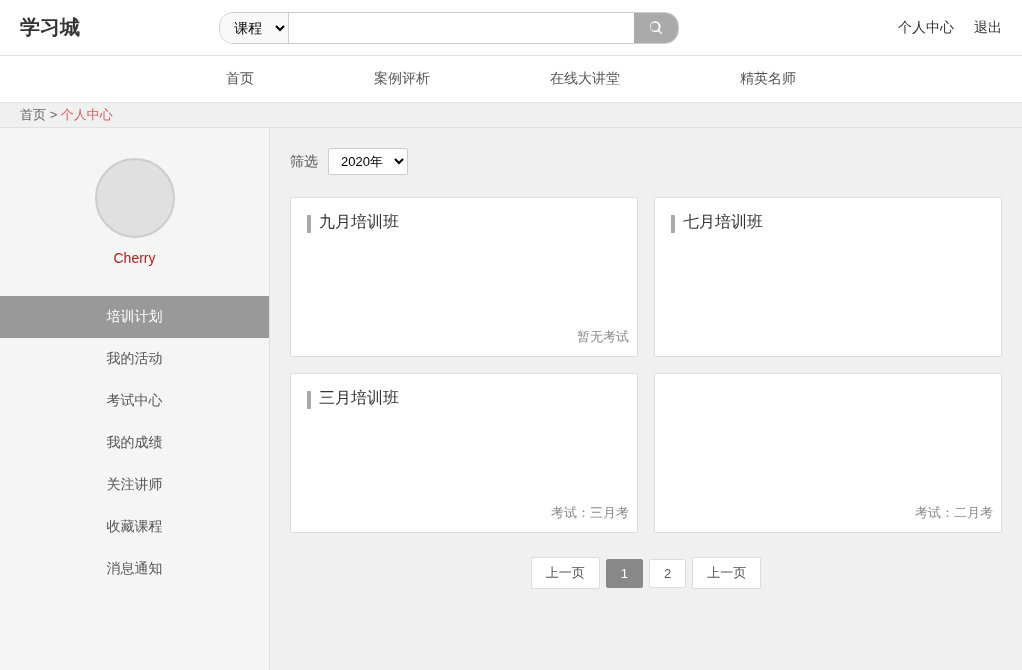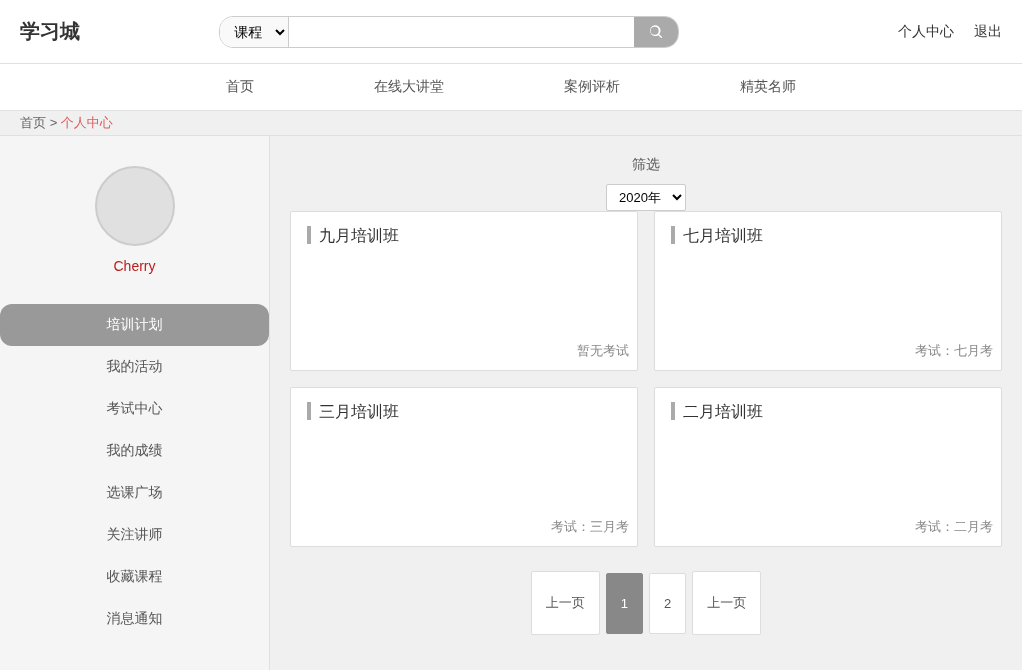--- a/index.html
+++ b/index.html
@@ -1,19 +1,19 @@
 <!DOCTYPE html>
 <html><head>
   <meta charset="utf-8">
   <style>
     * { box-sizing: border-box; margin: 0; padding: 0; }
     body { font-family: "Microsoft YaHei", "PingFang SC", sans-serif; background: #f0f0f0; font-size: 14px; color: #333; width: 1022px; min-height: 670px; }
 
     
-    .header { background: #fff; height: 64px; display: flex; align-items: center; padding: 0 20px; border-bottom: 1px solid #e0e0e0; }
+    .header { background: #fff; height: 56px; display: flex; align-items: center; padding: 0 20px; border-bottom: 1px solid #e0e0e0; }
     .header-logo { font-size: 20px; font-weight: bold; color: #333; flex: 0 0 auto; margin-right: 30px; }
     .header-search { display: flex; align-items: center; flex: 1; max-width: 460px; margin: 0 auto; border: 1px solid #ccc; border-radius: 14px; overflow: hidden; }
     .search-select { border: none; outline: none; background: #f9f9f9; padding: 6px 10px; border-right: 1px solid #ccc; font-size: 14px; cursor: pointer; }
     .search-input { border: none; outline: none; flex: 1; padding: 6px 10px; font-size: 14px; }
     .search-btn { background: #aaa; border: none; padding: 7px 14px; cursor: pointer; display: flex; align-items: center; justify-content: center; }
     .search-btn svg { width: 16px; height: 16px; fill: #fff; }
     .header-actions { margin-left: auto; display: flex; align-items: center; gap: 20px; }
     .header-action-link { color: #333; text-decoration: none; font-size: 14px; cursor: pointer; }
 
     
@@ -28,40 +28,40 @@
     
     .main { display: flex; min-height: 560px; }
 
     
     .sidebar { width: 270px; background: #f5f5f5; flex-shrink: 0; border-right: 1px solid #e0e0e0; padding-bottom: 20px; }
     .sidebar-profile { display: flex; flex-direction: column; align-items: center; padding: 30px 20px 20px; }
     .avatar { width: 80px; height: 80px; border-radius: 50%; background: #e0e0e0; border: 2px solid #ccc; }
     .username { margin-top: 12px; font-size: 14px; color: #b91c1c; }
     .sidebar-menu { margin-top: 10px; }
     .sidebar-menu-item { padding: 12px 20px; text-align: center; font-size: 14px; color: #555; cursor: pointer; }
-    .sidebar-menu-item.active { background: #999; color: #fff; border-radius: 12px; }
+    .sidebar-menu-item.active { background: #999; color: #fff; }
 
     
     .content { flex: 1; padding: 20px; }
-    .filter-bar { display: flex; align-items: center; gap: 10px; margin-bottom: 0; flex-direction: column; }
+    .filter-bar { display: flex; align-items: center; gap: 10px; margin-bottom: 22px; }
     .filter-label { font-size: 14px; color: #555; }
     .filter-select { border: 1px solid #ccc; background: #fff; padding: 4px 8px; font-size: 13px; cursor: pointer; border-radius: 2px; text-align: right; }
 
     
     .cards-grid { display: grid; grid-template-columns: 1fr 1fr; gap: 16px; }
     .card { background: #fff; border: 1px solid #ddd; border-radius: 2px; padding: 0; display: flex; flex-direction: column; min-height: 160px; position: relative; }
-    .card-header { display: flex; align-items: flex-start; padding: 14px 16px 10px; gap: 8px; }
+    .card-header { display: flex; align-items: flex-end; padding: 14px 16px 10px; gap: 8px; }
     .card-accent { width: 4px; height: 18px; background: #aaa; flex-shrink: 0; }
     .card-title { font-size: 16px; color: #333; font-weight: normal; }
     .card-body { flex: 1; }
     .card-footer { padding: 10px 8px; text-align: right; font-size: 13px; color: #888; border-top: 0; }
 
     
     .pagination { display: flex; justify-content: center; align-items: center; gap: 6px; margin-top: 24px; }
-    .page-btn { padding: 22px 14px; border: 1px solid #ddd; background: #fff; cursor: pointer; font-size: 13px; color: #555; border-radius: 2px; }
+    .page-btn { padding: 6px 14px; border: 1px solid #ddd; background: #fff; cursor: pointer; font-size: 13px; color: #555; border-radius: 2px; }
     .page-btn.active { background: #888; color: #fff; border-color: #888; }
   </style>
 </head>
 <body>
 
 <div class="header">
   <div class="header-logo">学习城</div>
   <div class="header-search">
     <select class="search-select">
       <option>课程</option>
@@ -74,22 +74,22 @@
     </button>
   </div>
   <div class="header-actions">
     <span class="header-action-link">个人中心</span>
     <span class="header-action-link">退出</span>
   </div>
 </div>
 
 <nav class="nav">
   <div class="nav-item">首页</div>
+  <div class="nav-item">案例评析</div>
   <div class="nav-item">在线大讲堂</div>
-  <div class="nav-item">案例评析</div>
   <div class="nav-item">精英名师</div>
 </nav>
 
 <div class="breadcrumb">
   <span style="cursor:pointer;">首页</span>
   <span> &gt; </span>
   <a href="#" style="color:#e05a5a;text-decoration:none;">个人中心</a>
 </div>
 
 <div class="main">
@@ -97,21 +97,20 @@
   <div class="sidebar">
     <div class="sidebar-profile">
       <div class="avatar"></div>
       <div class="username">Cherry</div>
     </div>
     <div class="sidebar-menu">
       <div class="sidebar-menu-item active">培训计划</div>
       <div class="sidebar-menu-item">我的活动</div>
       <div class="sidebar-menu-item">考试中心</div>
       <div class="sidebar-menu-item">我的成绩</div>
-      <div class="sidebar-menu-item">选课广场</div>
       <div class="sidebar-menu-item">关注讲师</div>
       <div class="sidebar-menu-item">收藏课程</div>
       <div class="sidebar-menu-item">消息通知</div>
     </div>
   </div>
 
   <div class="content">
 
     <div class="filter-bar">
       <span class="filter-label">筛选</span>
@@ -133,37 +132,32 @@
         <div class="card-body"></div>
         <div class="card-footer">暂无考试</div>
       </div>
 
       <div class="card">
         <div class="card-header">
           <div class="card-accent"></div>
           <div class="card-title">七月培训班</div>
         </div>
         <div class="card-body"></div>
-        <div class="card-footer">考试：七月考</div>
       </div>
 
       <div class="card">
         <div class="card-header">
           <div class="card-accent"></div>
           <div class="card-title">三月培训班</div>
         </div>
         <div class="card-body"></div>
         <div class="card-footer">考试：三月考</div>
       </div>
 
       <div class="card">
-        <div class="card-header">
-          <div class="card-accent"></div>
-          <div class="card-title">二月培训班</div>
-        </div>
         <div class="card-body"></div>
         <div class="card-footer">考试：二月考</div>
       </div>
 
     </div>
 
     <div class="pagination">
       <button class="page-btn">上一页</button>
       <button class="page-btn active">1</button>
       <button class="page-btn">2</button>

